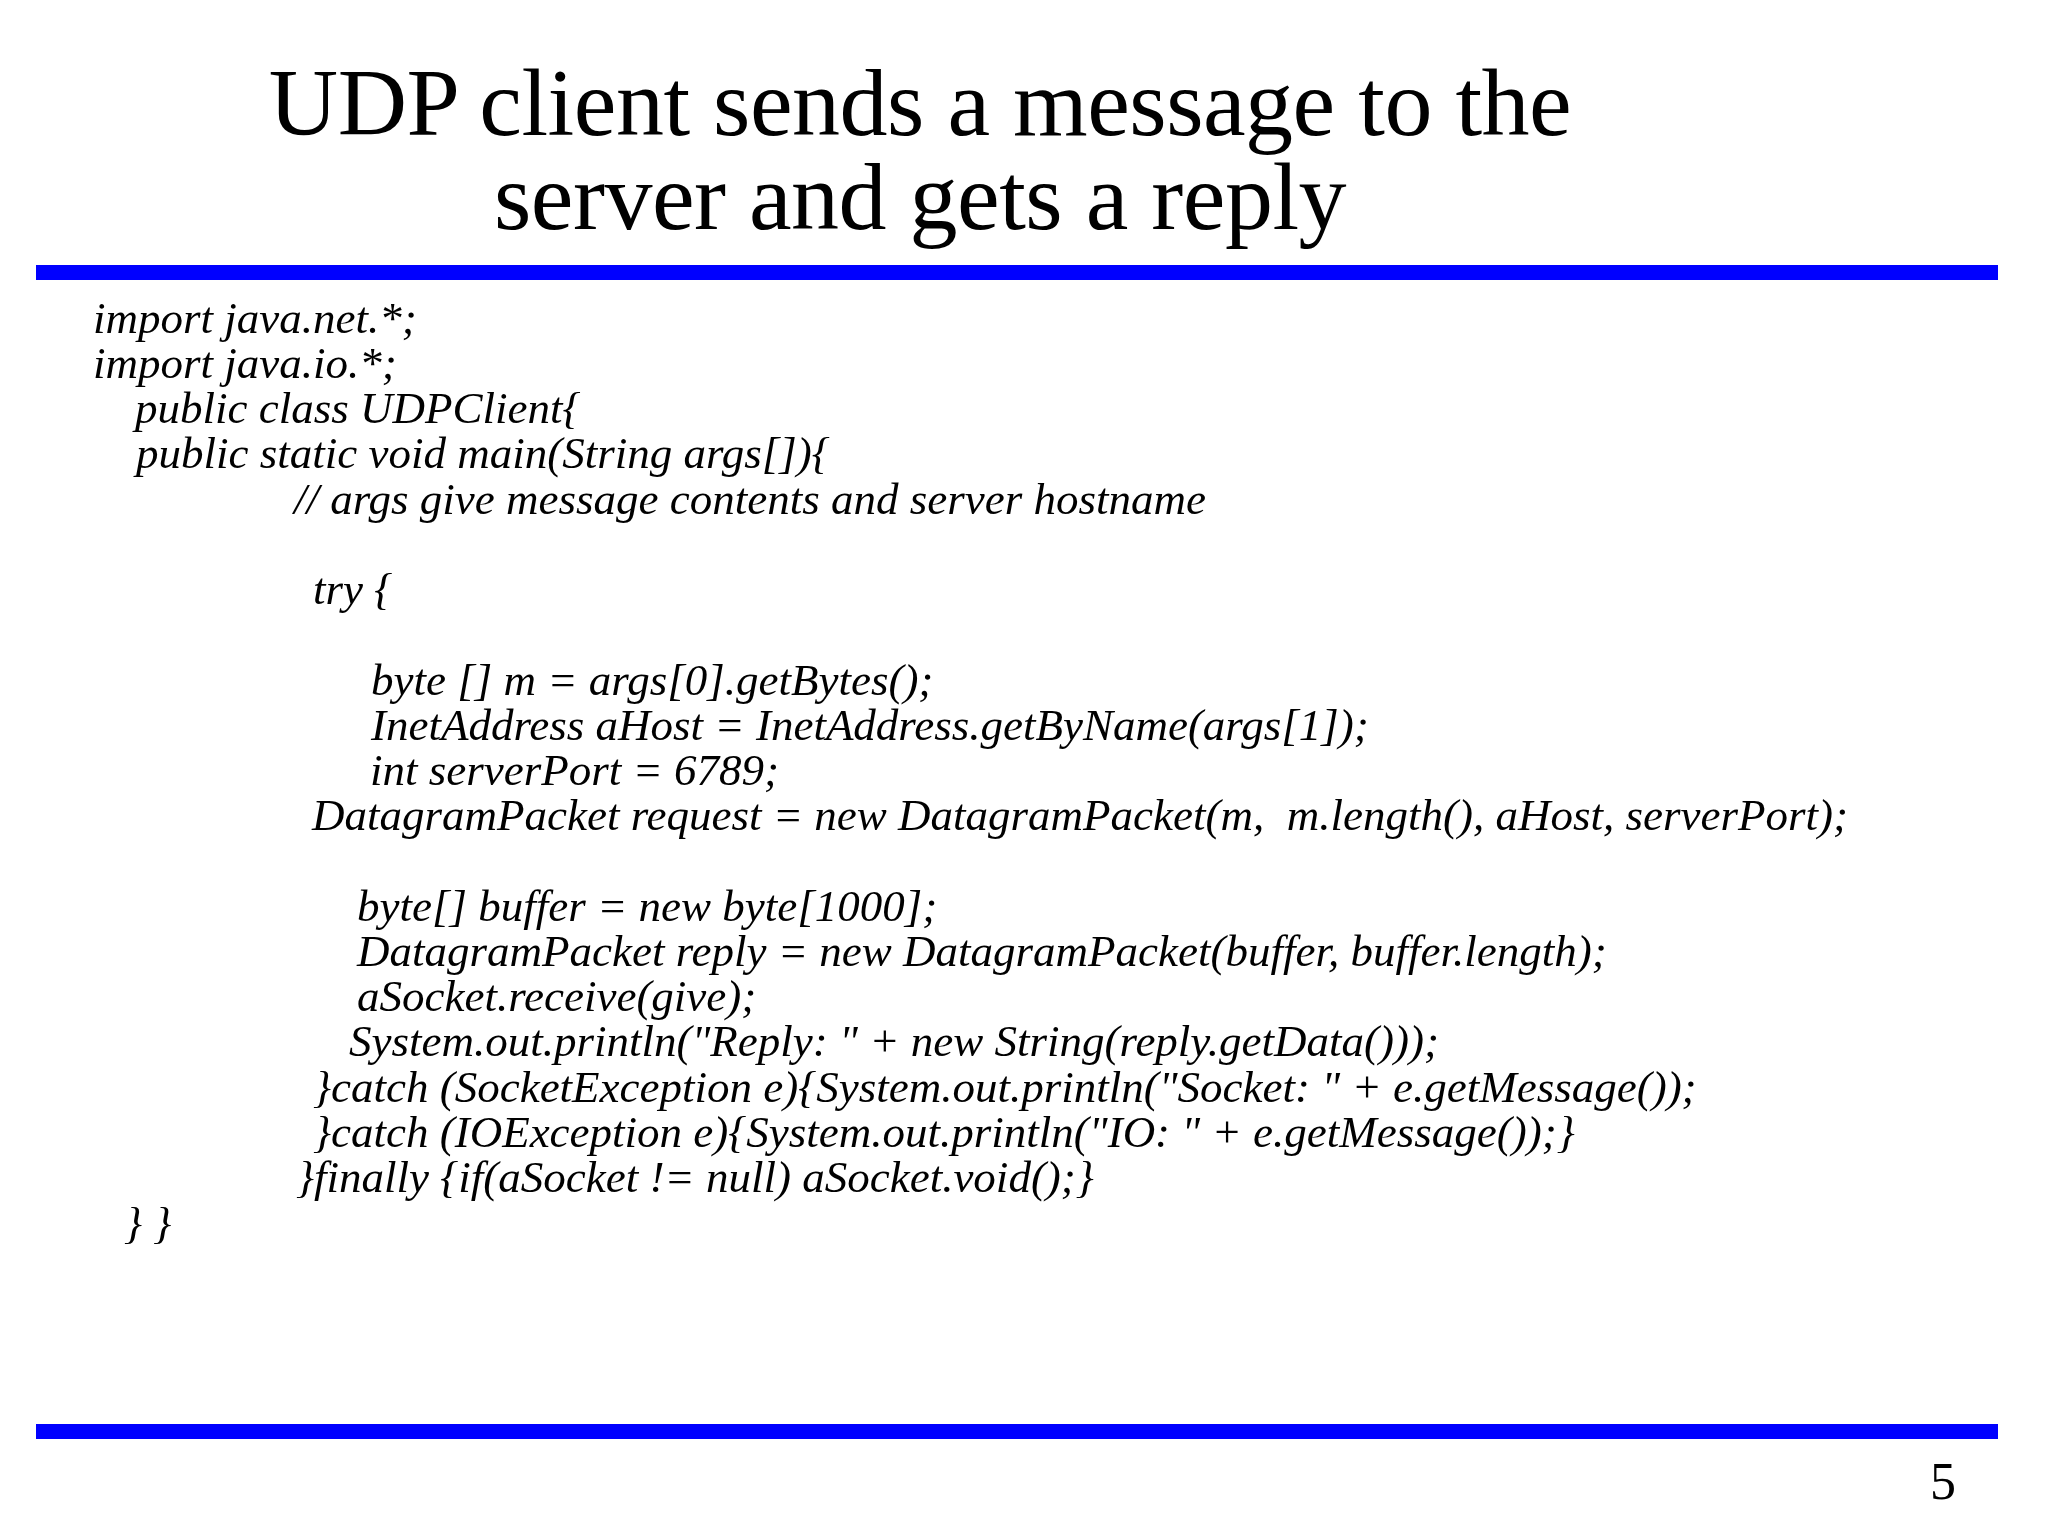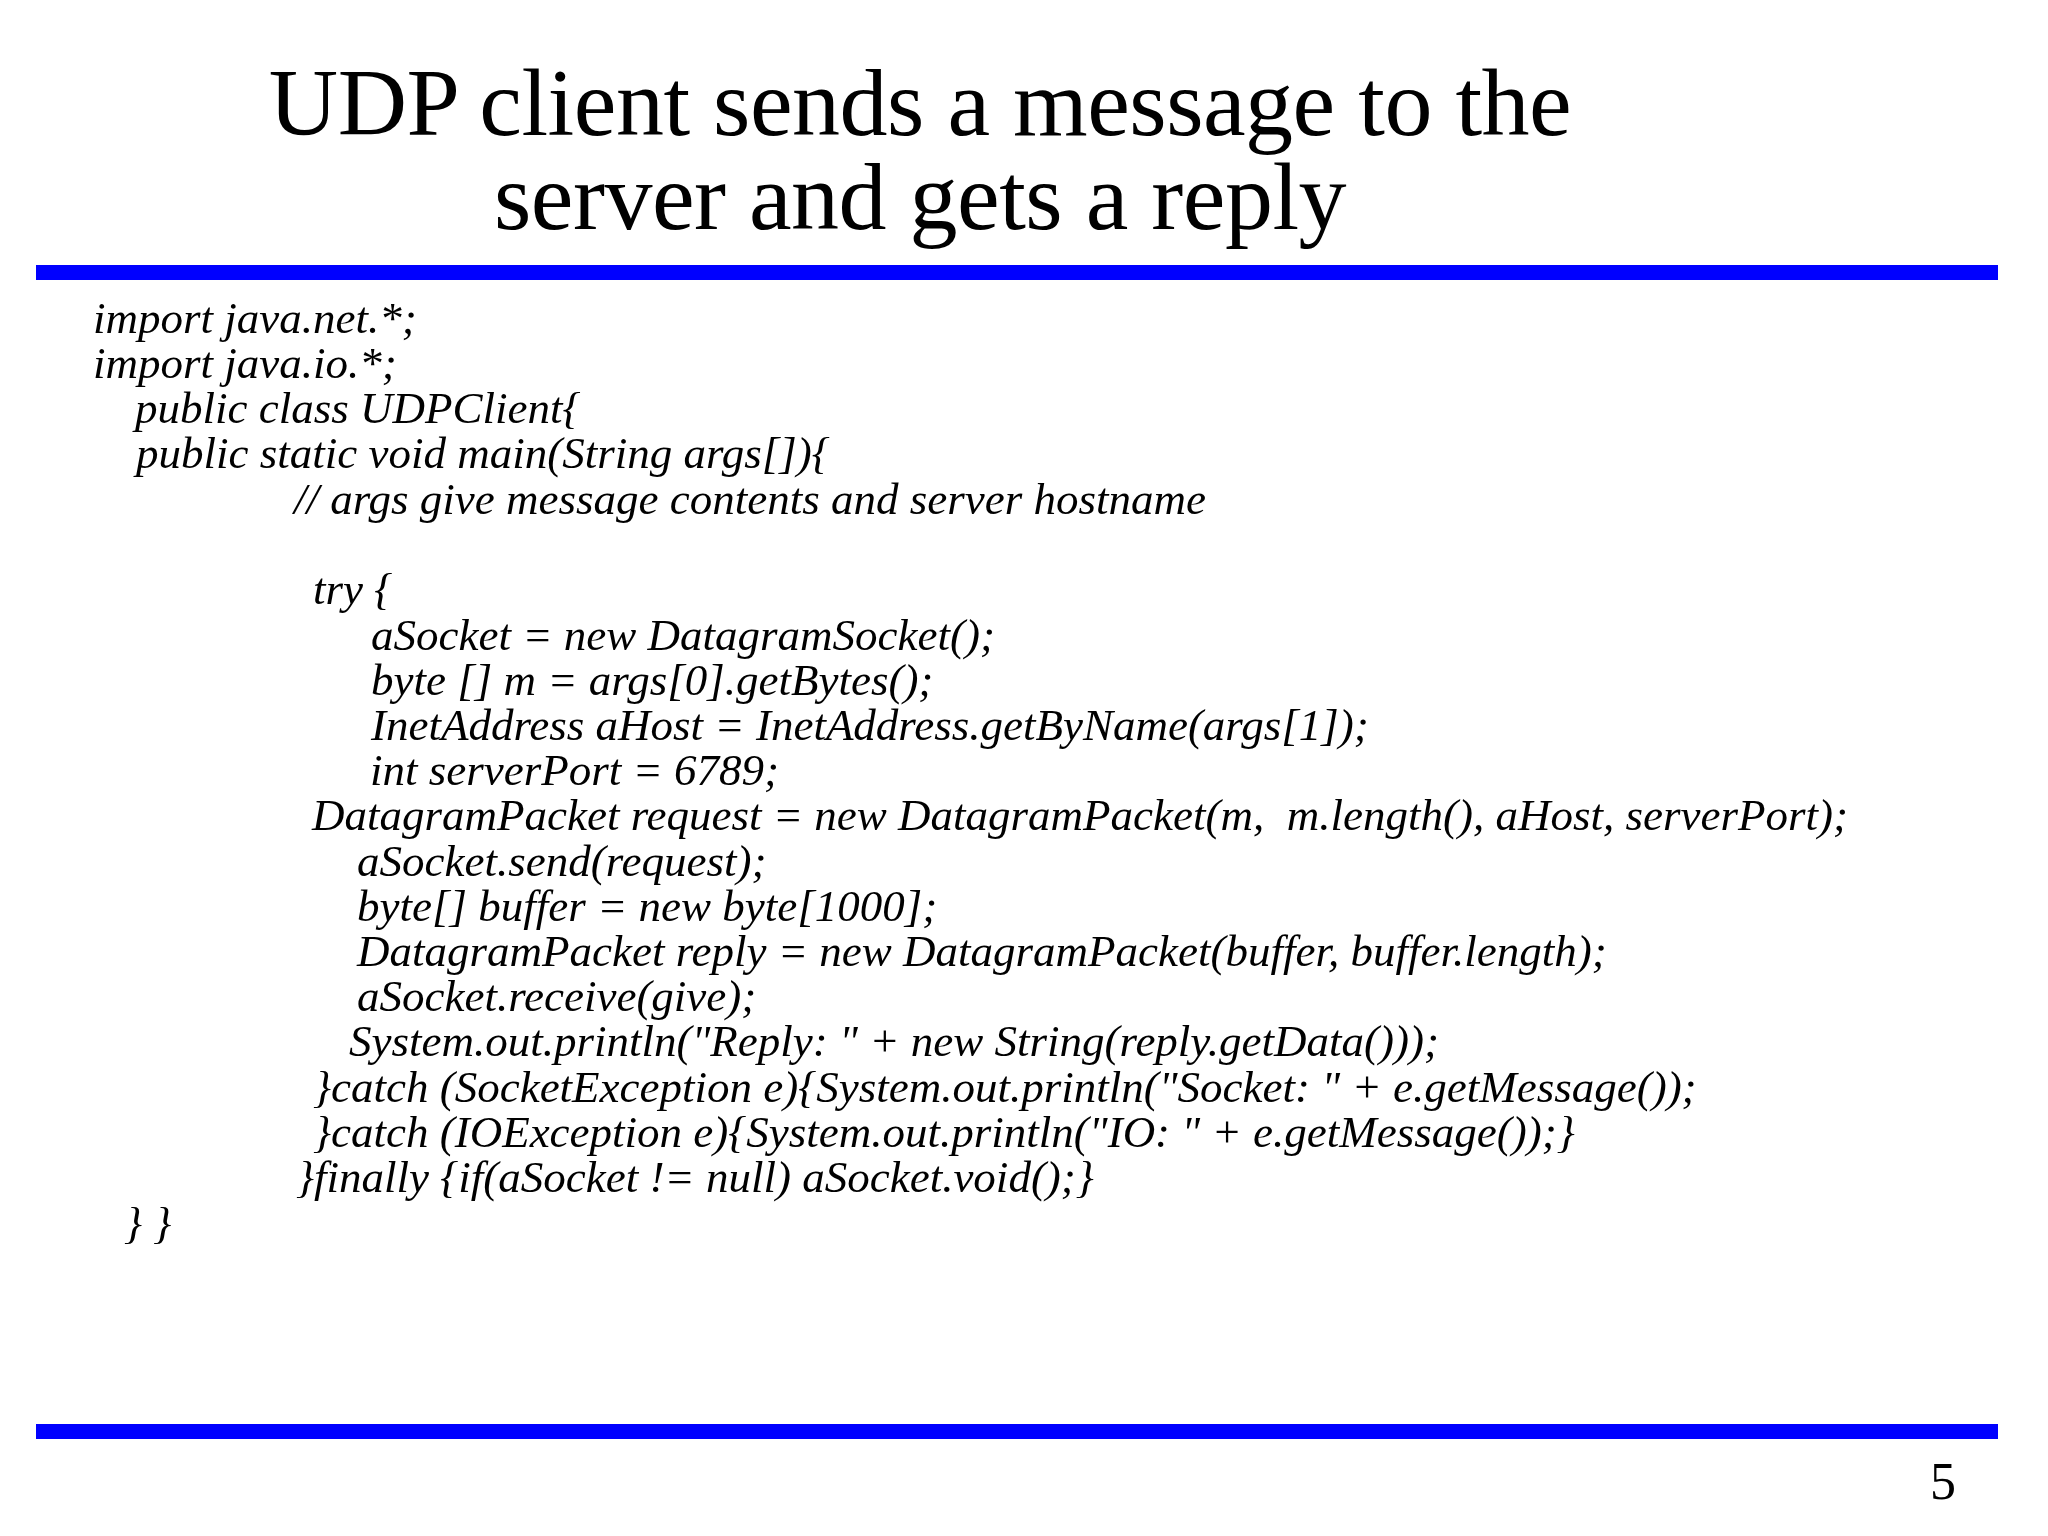--- a/index.html
+++ b/index.html
@@ -80,26 +80,24 @@
 
 <div class="rule" id="rule-top" style="background: rgb(0, 0, 255);"></div>
 
 <div id="code-block">
     <div class="code-line" style="left: 93px; top: 0px;">import java.net.*;</div>
     <div class="code-line" style="left: 93px; top: 45px;">import java.io.*;</div>
     <div class="code-line" style="left: 91px; top: 90px; margin-left: 44px;">public class UDPClient{</div>
     <div class="code-line" style="left: 136px; top: 135px;">public static void main(String args[]){</div>
     <div class="code-line" style="left: 294px; top: 181px;">// args give message contents and server hostname</div>
     <div class="code-line" style="left: 313px; top: 271px;">try {</div>
-    <div class="code-line" style="left: 371px; top: 317px;">aSocket = new DatagramSocket();</div>
     <div class="code-line" style="left: 371px; top: 362px;">byte [] m = args[0].getBytes();</div>
     <div class="code-line" style="left: 371px; top: 407px;">InetAddress aHost = InetAddress.getByName(args[1]);</div>
     <div class="code-line" style="left: 370px; top: 452px;">int serverPort = 6789;</div>
     <div class="code-line" style="left: 312px; top: 497px;">DatagramPacket request = new DatagramPacket(m,  m.length(), aHost, serverPort);</div>
-    <div class="code-line" style="left: 357px; top: 543px;">aSocket.send(request);</div>
     <div class="code-line" style="left: 357px; top: 588px;">byte[] buffer = new byte[1000];</div>
     <div class="code-line" style="left: 357px; top: 633px;">DatagramPacket reply = new DatagramPacket(buffer, buffer.length);</div>
     <div class="code-line" style="left: 357px; top: 678px;">aSocket.receive(give);</div>
     <div class="code-line" style="left: 349px; top: 723px;">System.out.println("Reply: " + new String(reply.getData()));</div>
     <div class="code-line" style="left: 313px; top: 769px;">}catch (SocketException e){System.out.println("Socket: " + e.getMessage());</div>
     <div class="code-line" style="left: 313px; top: 814px; text-align: center;">}catch (IOException e){System.out.println("IO: " + e.getMessage());}</div>
     <div class="code-line" style="left: 296px; top: 859px;">}finally {if(aSocket != null) aSocket.void();}</div>
     <div class="code-line" style="left: 124px; top: 905px;">} }</div>
   </div>
 

